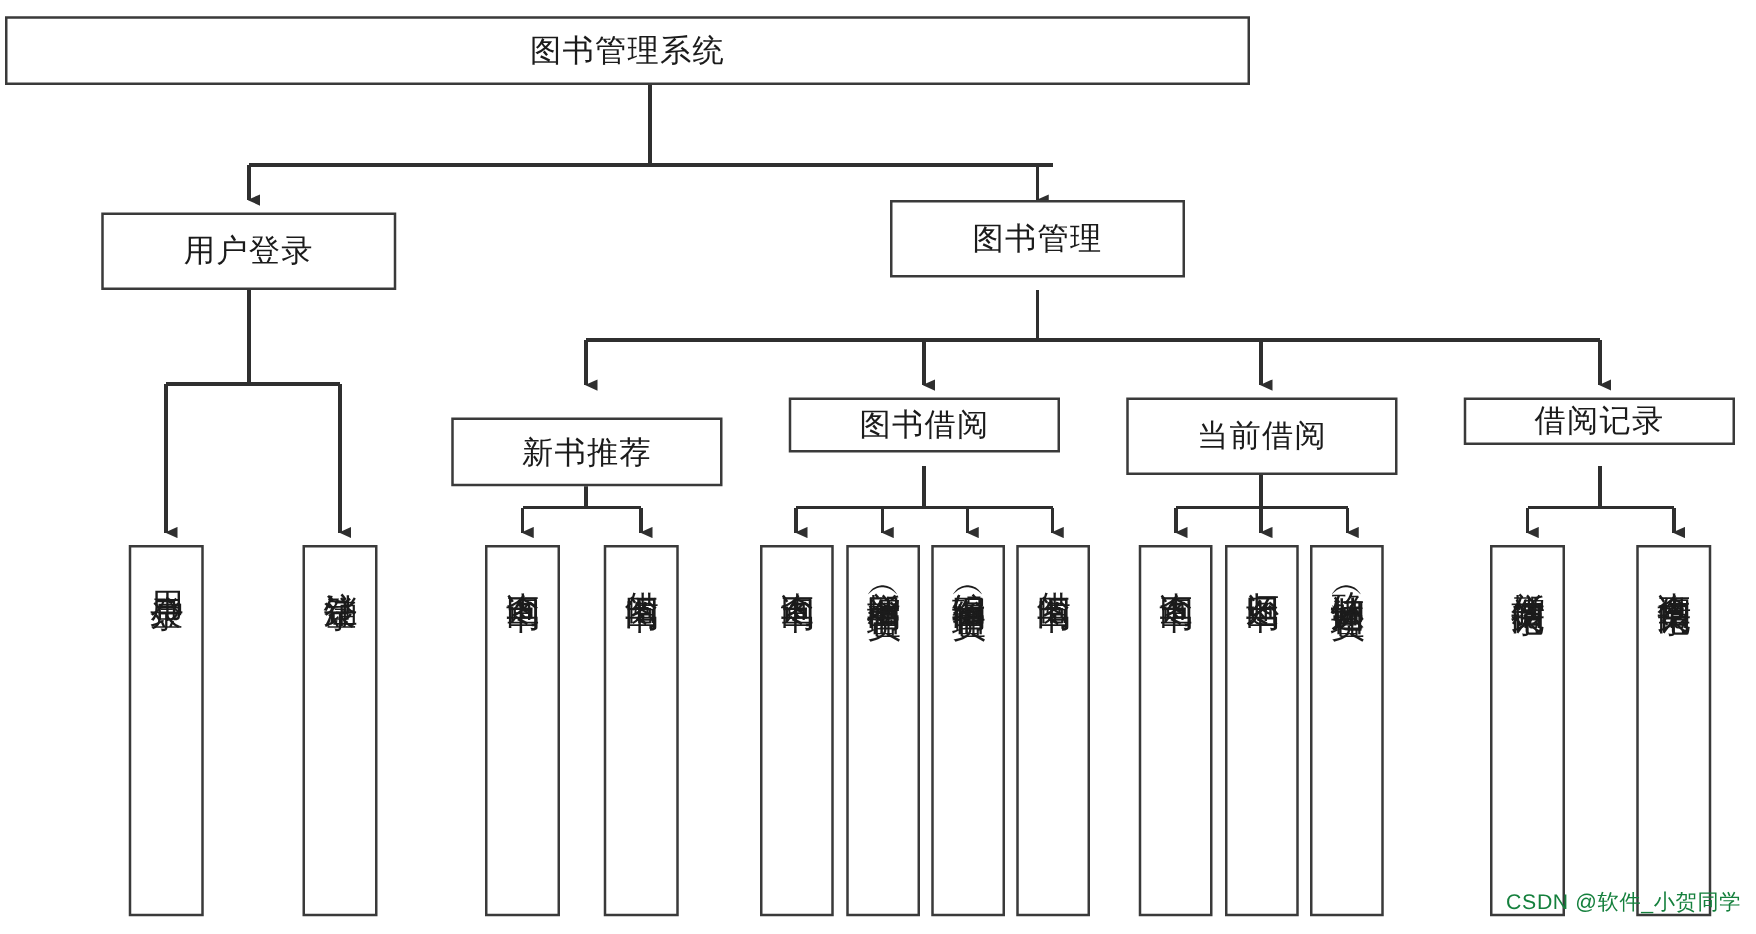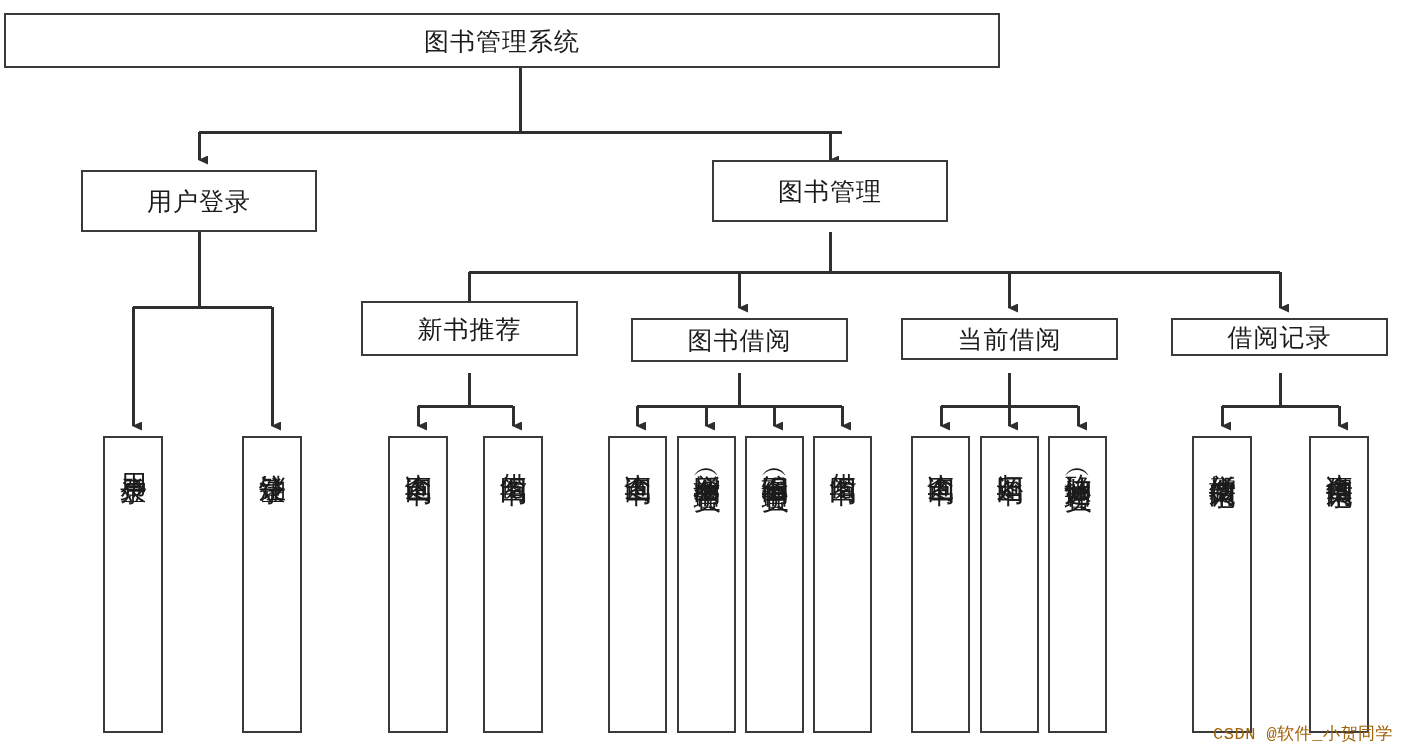--- a/index.html
+++ b/index.html
@@ -59,27 +59,26 @@
     writing-mode: vertical-rl;
     text-orientation: upright;
     font-size: 27px;
     line-height: 1.0;
     letter-spacing: 2px;
     white-space: nowrap;
   }
   .watermark {
     position: absolute;
     right: 12px;
-    bottom: 2px;
+    bottom: 14px;
     font-size: 17px;
-    color: #a16207;
+    color: #15803d;
     letter-spacing: 0.5px;
     white-space: nowrap;
     user-select: none;
-    font-family: Liberation Mono, monospace;
   }
 </style>
 </head>
 <body>
 
 <div id="diagram-root">
 
   <svg class="wires" viewBox="0 0 1405 747" xmlns="http://www.w3.org/2000/svg">
     <defs>
       <marker id="arrowhead" markerWidth="9" markerHeight="10" refX="4.5" refY="9" orient="auto" markerUnits="userSpaceOnUse">
@@ -134,27 +133,27 @@
     <span class="node-label">图书管理系统</span>
   </div>
 
   <div class="node horiz" style="left:81px; top:170px; width:236px; height:62px;">
     <span class="node-label">用户登录</span>
   </div>
   <div class="node horiz" style="left:712px; top:160px; width:236px; height:62px;">
     <span class="node-label">图书管理</span>
   </div>
 
-  <div class="node horiz" style="left:361px; top:301px; width:217px; height:55px;">
+  <div class="node horiz" style="left:361px; top:334px; width:217px; height:55px;">
     <span class="node-label">新书推荐</span>
   </div>
   <div class="node horiz" style="left:631px; top:318px; width:217px; height:44px;">
     <span class="node-label">图书借阅</span>
   </div>
-  <div class="node horiz" style="left:901px; top:318px; width:217px; height:42px;">
+  <div class="node horiz" style="left:901px; top:318px; width:217px; height:62px;">
     <span class="node-label">当前借阅</span>
   </div>
   <div class="node horiz" style="left:1171px; top:318px; width:217px; height:38px;justify-content:center;">
     <span class="node-label">借阅记录</span>
   </div>
 
   <div class="node leaf" style="left:103px; top:436px; width:60px; height:297px;">
     <span class="node-label">用户登录</span>
   </div>
   <div class="node leaf" style="left:242px; top:436px; width:60px; height:297px;">

